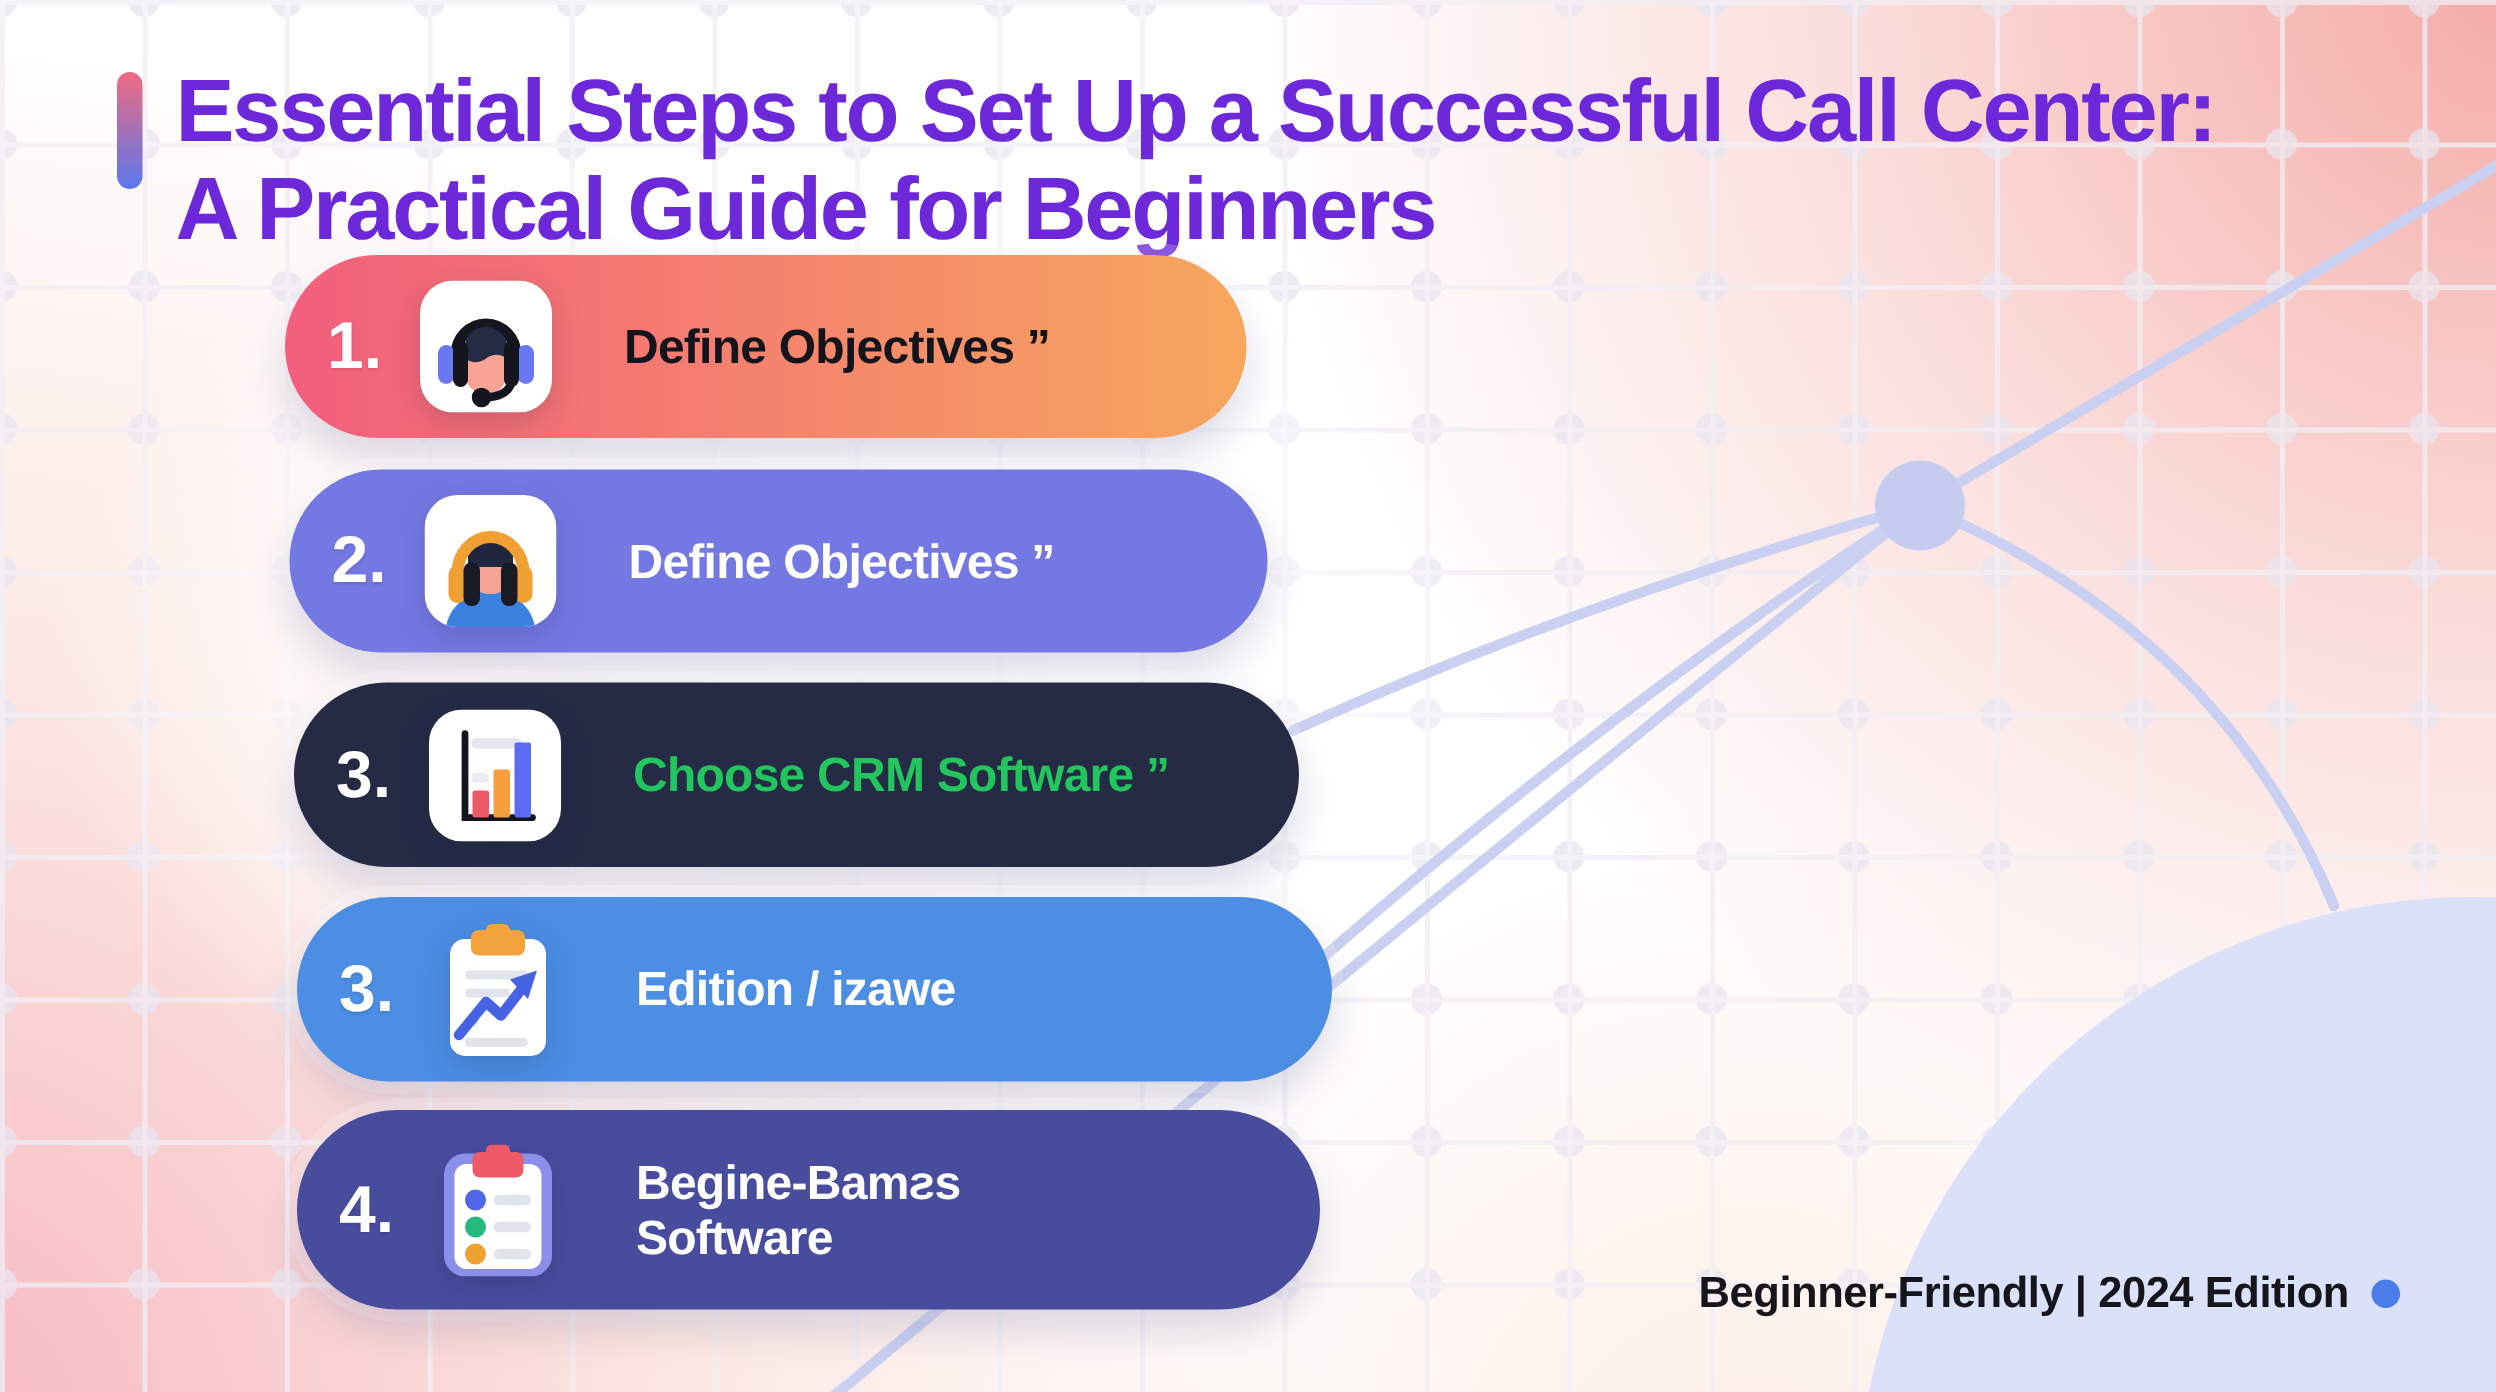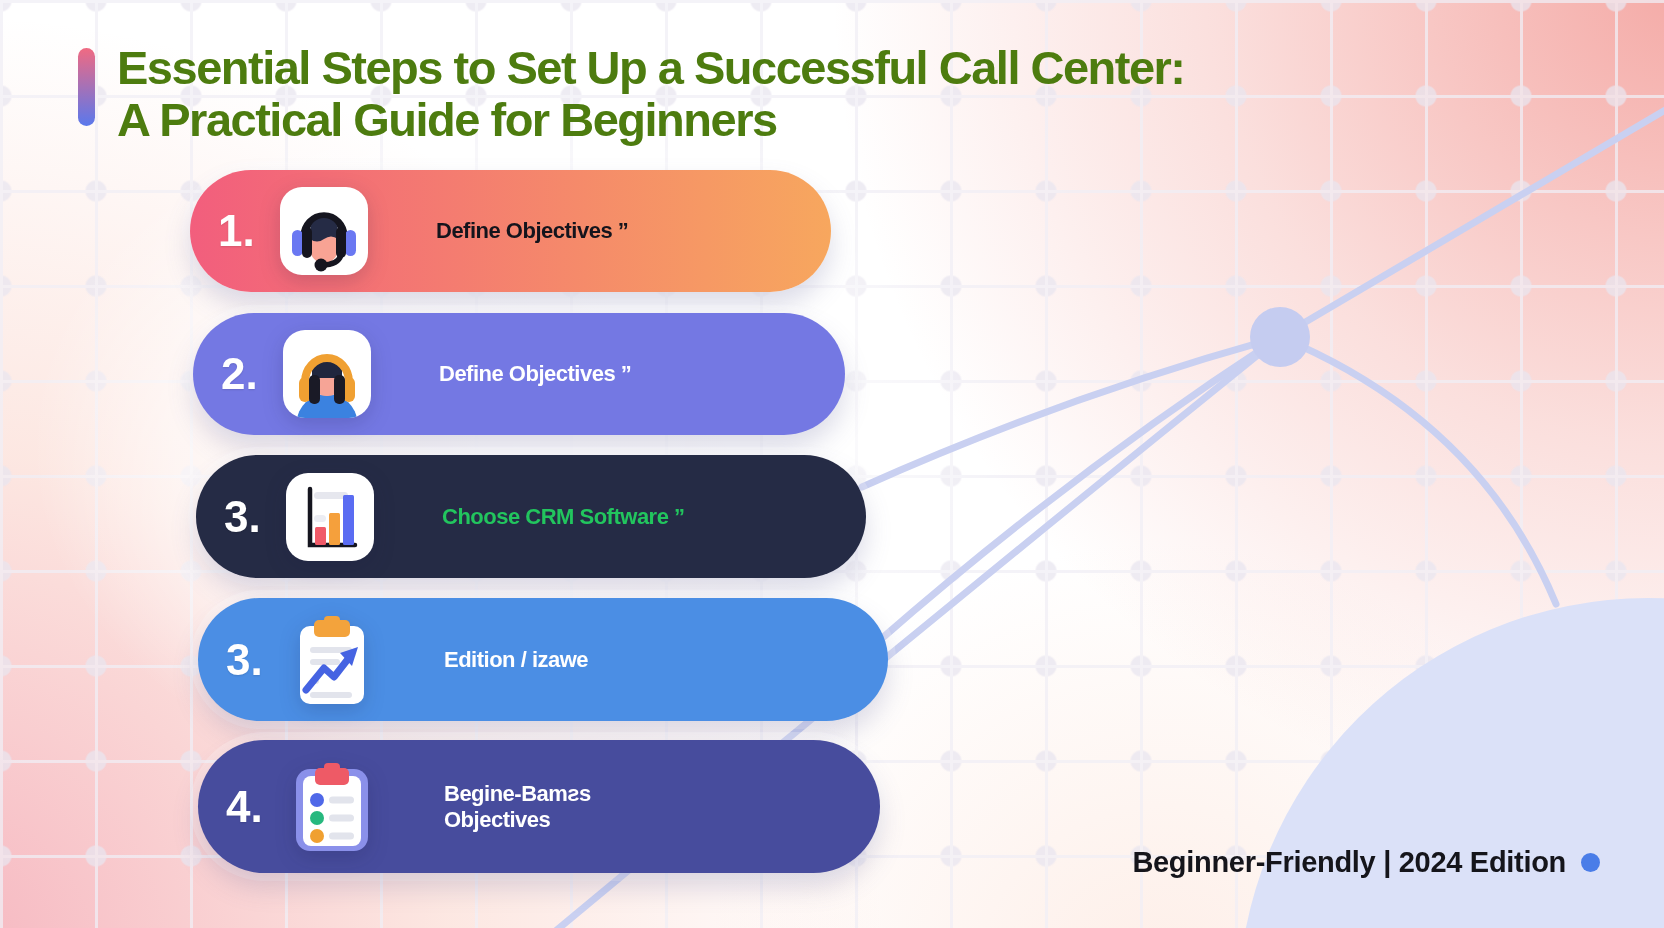--- a/index.html
+++ b/index.html
@@ -27,36 +27,36 @@
   
   .glow { position:absolute; inset:0;
     background:radial-gradient(ellipse 620px 460px at 31% 48%, rgba(255,255,255,0.95) 0%, rgba(255,255,255,0.55) 55%, rgba(255,255,255,0) 78%);
   }
   .network { position:absolute; inset:0; }
 
   
   .title-wrap { position:absolute; left:78px; top:42px; display:flex; align-items:flex-start; }
   .accent-bar { width:17px; height:78px; border-radius:9px; margin-top:6px;
     background:linear-gradient(180deg, var(--bar1,#f06a82), var(--bar2,#5a78ec)); }
-  .page-title { margin-left:22px; font-size:47px; line-height:1.1; font-weight:800;
-    letter-spacing:-1.5px; color:#4d7c0f; white-space:pre-line; }
+  .page-title { margin-left:22px; font-size:59px; line-height:1.1; font-weight:800;
+    letter-spacing:-1.5px; color:#6d28d9; white-space:pre-line; }
 
   
   .step { position:absolute; display:flex; align-items:center; border-radius:70px;
     padding-left:28px; box-shadow:0 14px 26px rgba(95,95,150,0.22), 0 0 0 8px rgba(255,255,255,0.22); }
   .step-1 { left:190px; top:170px; width:641px; height:122px; }
   .step-2 { left:193px; top:313px; width:652px; height:122px; }
   .step-3 { left:196px; top:455px; width:670px; height:123px; }
   .step-4 { left:198px; top:598px; width:690px; height:123px; }
   .step-5 { left:198px; top:740px; width:682px; height:133px; }
   .step-number { min-width:56px; font-size:44px; font-weight:800; color:#ffffff;
     text-shadow:0 1px 2px rgba(0,0,0,0.12); }
   .step-icon { width:88px; height:88px; flex:0 0 88px; margin-left:6px;
     filter:drop-shadow(0 6px 10px rgba(20,20,60,0.18)); }
-  .step-label { margin-left:68px; font-size:22px; font-weight:700; letter-spacing:-0.5px;
+  .step-label { margin-left:48px; font-size:32px; font-weight:700; letter-spacing:-0.5px;
     line-height:1.15; white-space:pre-line; }
 
   
   .footer { position:absolute; top:846px; right:64px; display:flex; align-items:center; gap:15px; }
   .footer-text { font-size:29px; font-weight:600; color:#15151b; letter-spacing:-0.3px; }
   .footer-dot { width:19px; height:19px; border-radius:50%; }
 </style>
 </head>
 <body>
 
@@ -162,21 +162,21 @@
       <rect x="36" y="0" width="16" height="12" rx="4" fill="#ee5a66"></rect>
       <rect x="27" y="5" width="34" height="17" rx="5" fill="#ee5a66"></rect>
       <circle cx="29" cy="37" r="7" fill="#4f68e8"></circle>
       <rect x="41" y="33.5" width="25" height="7" rx="3.5" fill="#e2e4ec"></rect>
       <circle cx="29" cy="55" r="7" fill="#27b87e"></circle>
       <rect x="41" y="51.5" width="25" height="7" rx="3.5" fill="#e2e4ec"></rect>
       <circle cx="29" cy="73" r="7" fill="#f0a030"></circle>
       <rect x="41" y="69.5" width="25" height="7" rx="3.5" fill="#e2e4ec"></rect>
     </svg>
     <span class="step-label" style="color: rgb(255, 255, 255);">Begine-Bamƨs
-Objectives</span>
+Software</span>
   </div>
 
   <div class="footer">
     <span class="footer-text">Beginner-Friendly | 2024 Edition</span>
     <span class="footer-dot" style="background: rgb(74, 125, 232);"></span>
   </div>
 
 </div>
 
 </body></html>

